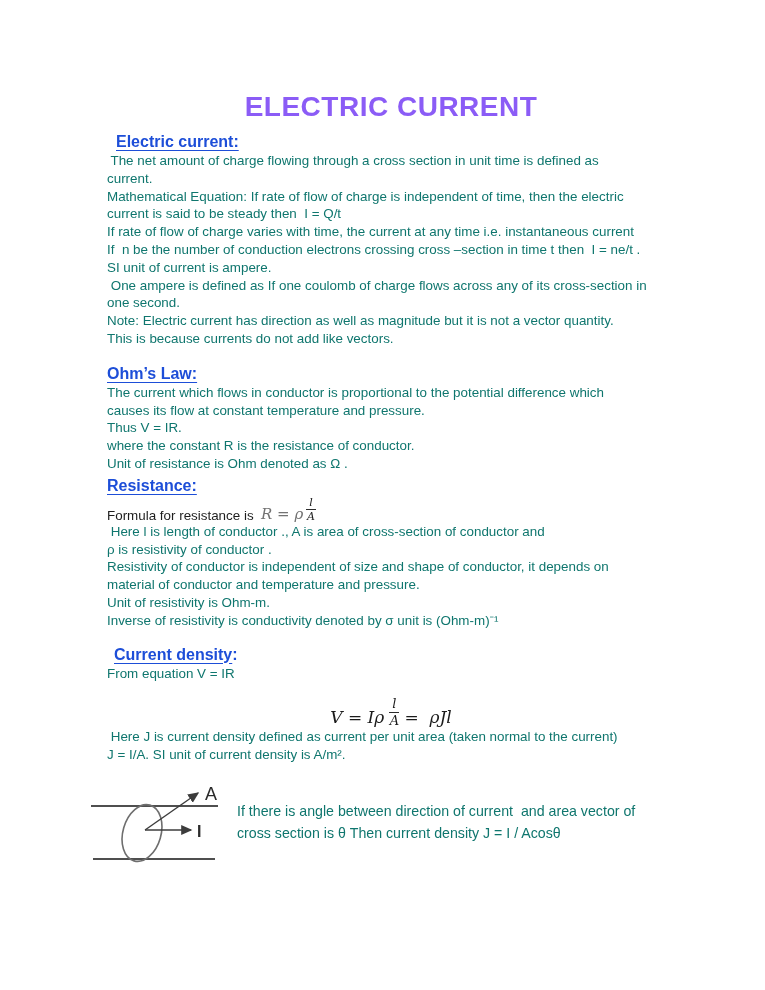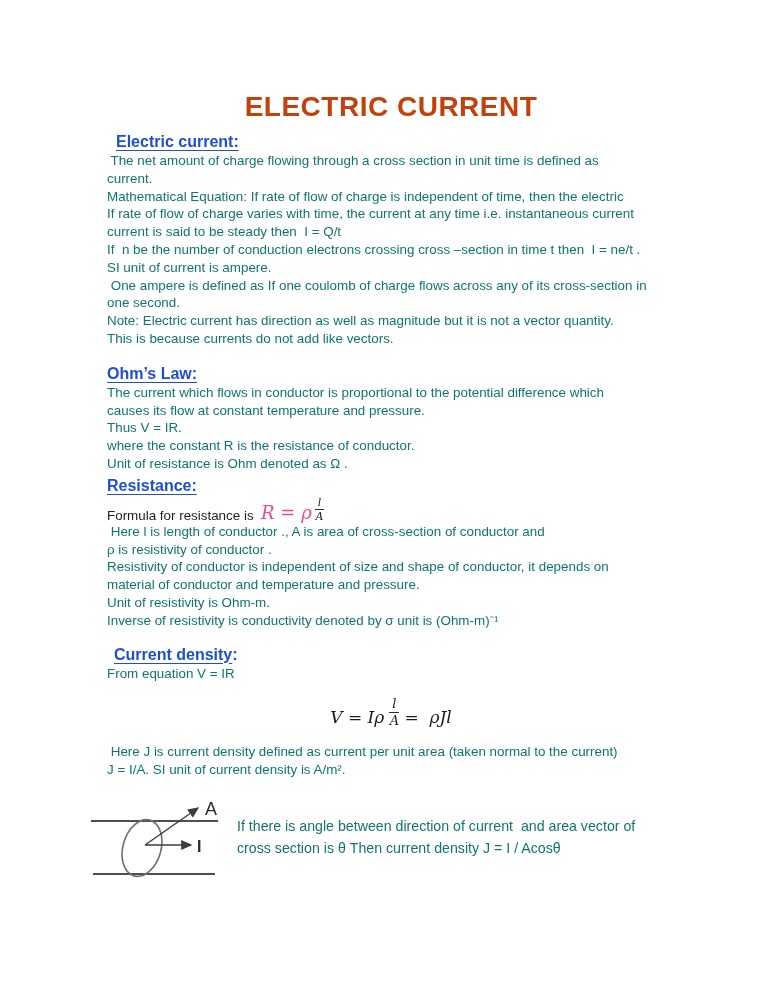--- a/index.html
+++ b/index.html
@@ -16,21 +16,21 @@
   .content {
     padding-left: 107px;
     padding-right: 90px;
   }
   .doc-title {
     margin-top: 88px;
     font-size: 28px;
     line-height: 38px;
     font-weight: 700;
     letter-spacing: 0.5px;
-    color: #c2410c;
+    color: #8b5cf6;
     text-align: center;
   }
   h2.sec-heading {
     font-size: 16px;
     line-height: 21px;
     font-weight: 700;
     color: #1d4ed8;
     text-decoration: underline;
     text-underline-offset: 3px;
   }
@@ -49,22 +49,22 @@
   .formula-line {
     height: 27px;
     display: flex;
     align-items: flex-end;
     font-size: 13.4px;
     white-space: pre;
   }
   .math {
     font-family: "DejaVu Serif", serif;
     font-style: italic;
-    font-size: 18px;
-    color: #ec4899;
+    font-size: 15px;
+    color: #737373;
   }
   .frac {
     display: inline-flex;
     flex-direction: column;
     align-items: center;
     vertical-align: middle;
     font-family: "DejaVu Serif", serif;
     font-style: italic;
     font-size: 11px;
     line-height: 1.05;
@@ -79,21 +79,21 @@
     display: flex;
     align-items: flex-end;
     justify-content: center;
     font-family: "DejaVu Serif", serif;
     font-style: italic;
     font-size: 17px;
     color: #1b1b1b;
   }
   .equation-block .frac { font-size: 13px; margin: 0 5px; }
   .equation-block .eq-part { white-space: pre; }
-  .after-eq { margin-top: 16px; }
+  .after-eq { margin-top: 1px; }
   .diagram-row {
     margin-top: 13px;
     margin-left: -22px;
     display: flex;
     align-items: flex-start;
   }
   .diagram-svg { flex: 0 0 auto; }
   .diagram-text {
     padding-top: 24px;
     padding-left: 2px;
@@ -109,22 +109,22 @@
 <div class="page">
   <div class="content">
 
     <div class="doc-title">ELECTRIC CURRENT</div>
 
     <section>
       <h2 class="sec-heading h-electric">Electric current:</h2>
       <div class="line"> The net amount of charge flowing through a cross section in unit time is defined as</div>
       <div class="line">current.</div>
       <div class="line">Mathematical Equation: If rate of flow of charge is independent of time, then the electric</div>
+      <div class="line">current is said to be steady then  I = Q/t</div>
       <div class="line">If rate of flow of charge varies with time, the current at any time i.e. instantaneous current</div>
-      <div class="line">current is said to be steady then  I = Q/t</div>
       <div class="line">If  n be the number of conduction electrons crossing cross –section in time t then  I = ne/t .</div>
       <div class="line">SI unit of current is ampere.</div>
       <div class="line"> One ampere is defined as If one coulomb of charge flows across any of its cross-section in</div>
       <div class="line">one second.</div>
       <div class="line">Note: Electric current has direction as well as magnitude but it is not a vector quantity.</div>
       <div class="line">This is because currents do not add like vectors.</div>
     </section>
 
     <section>
       <h2 class="sec-heading h-ohms">Ohm’s Law:</h2>

